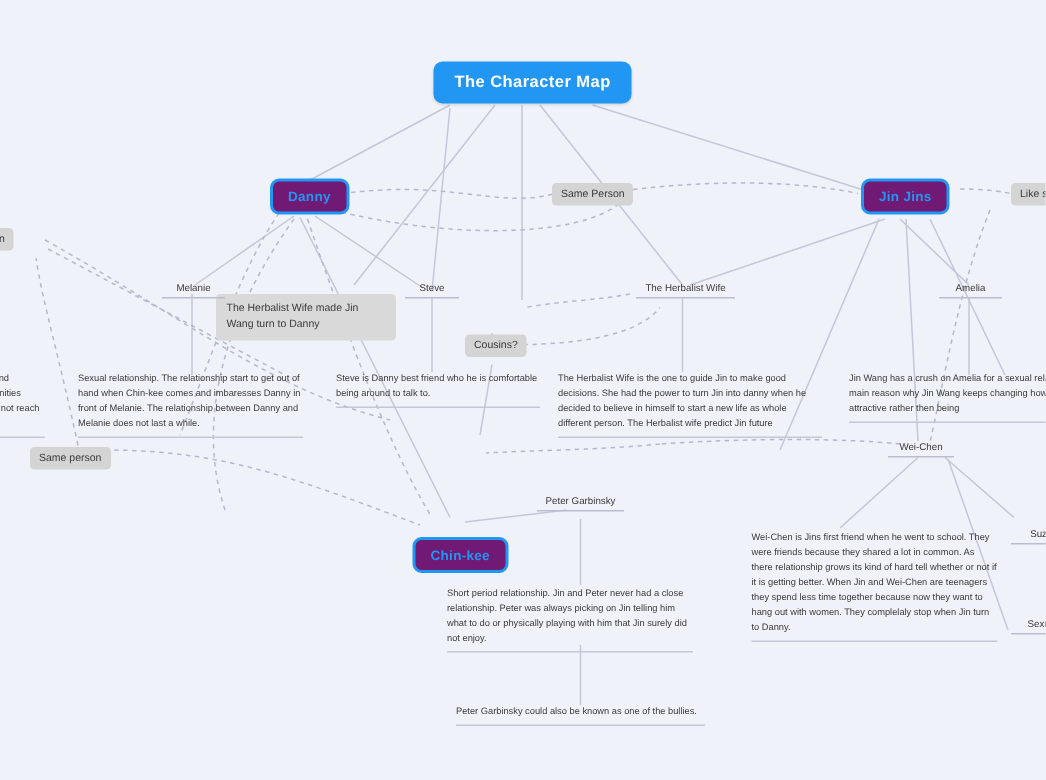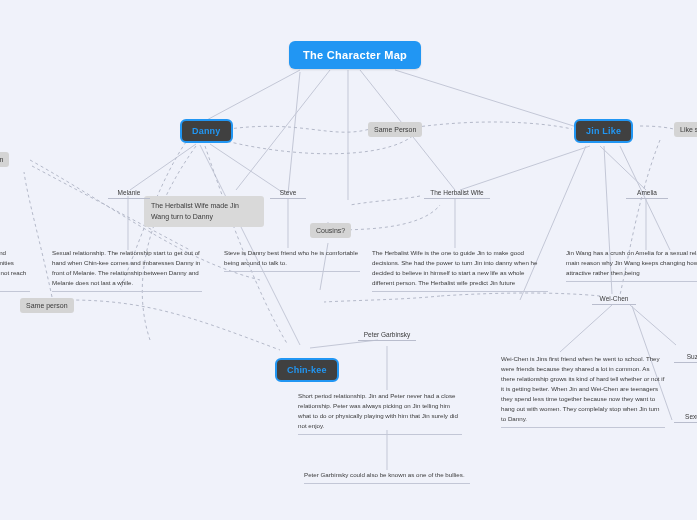--- a/index.html
+++ b/index.html
@@ -40,21 +40,21 @@
     border-radius: 6px;
     font-size: 11px;
     font-weight: bold;
     letter-spacing: 0.3px;
     padding: 8px 14px;
     text-align: center;
     box-shadow: 0 1px 2px rgba(0,0,0,0.12);
   }
   
   .char-node {
-    background: #404040;
+    background: #701a75;
     color: #2196f3;
     border: 2px solid #2196f3;
     border-radius: 6px;
     font-size: 9px;
     font-weight: bold;
     letter-spacing: 0.2px;
     padding: 5px 10px;
     text-align: center;
   }
   
@@ -164,21 +164,21 @@
 
   <div class="node root-node" style="left:289px; top:41px;">
     <span>The Character Map</span>
   </div>
 
   <div class="node char-node" style="left:180px; top:119px;">
     <span>Danny</span>
   </div>
 
   <div class="node char-node" style="left:574px; top:119px;">
-    <span>Jin Like</span>
+    <span>Jin Jins</span>
   </div>
 
   <div class="node char-node" style="left:275px; top:342px;margin-top:16px;">
     <span>Chin-kee</span>
   </div>
 
   <div class="node pill-label" style="left:368px; top:122px;">
     <span>Same Person</span>
   </div>
 

